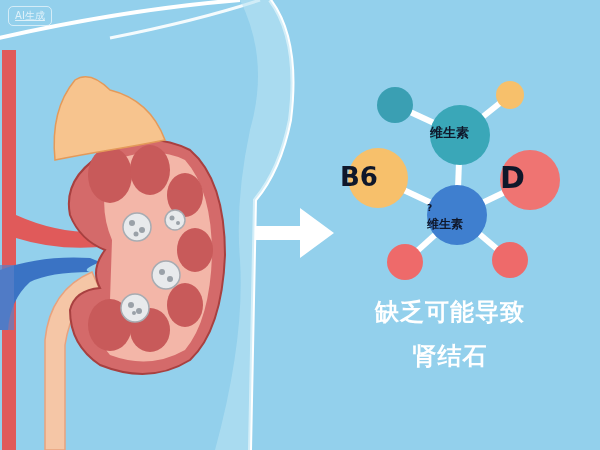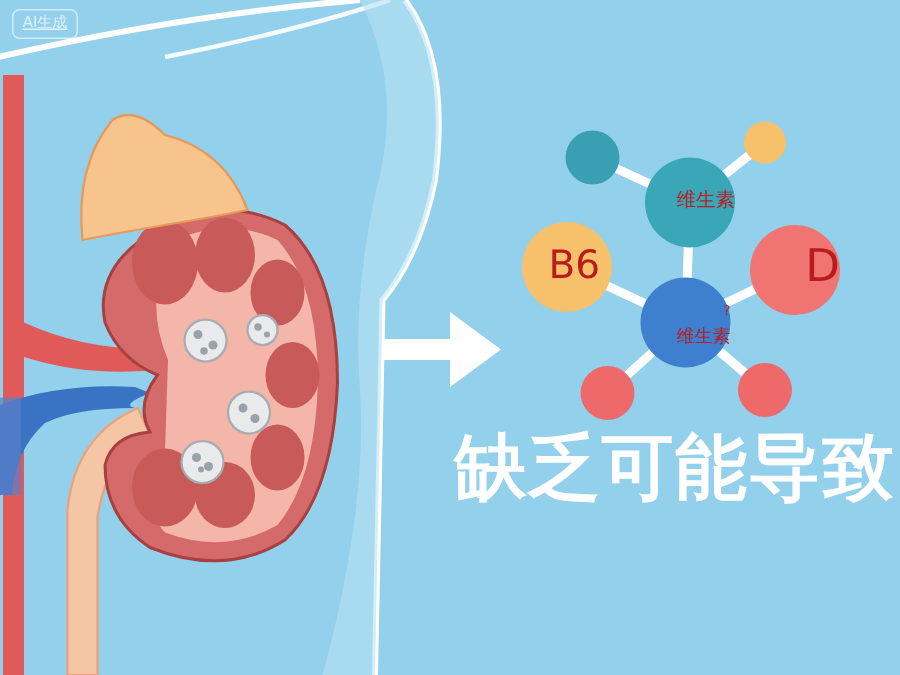--- a/index.html
+++ b/index.html
@@ -1,20 +1,20 @@
 <!DOCTYPE html>
 <html><head>
 <meta charset="utf-8">
 <style>
   html,body{margin:0;padding:0;}
   body{width:600px;height:450px;overflow:hidden;background:#93d0ec;font-family:"DejaVu Sans",sans-serif;position:relative;}
   .stage{position:absolute;left:0;top:0;width:600px;height:450px;}
   .watermark{position:absolute;left:8px;top:6px;width:42px;height:18px;border:1.5px solid rgba(255,255,255,0.6);border-radius:5px;color:rgba(255,255,255,0.7);font-size:10px;line-height:18px;text-align:center;text-decoration:underline;}
-  .headline{position:absolute;left:300px;top:290px;width:300px;text-align:center;color:#fff;font-weight:bold;font-size:48px;line-height:44px;letter-spacing:1px;}
-  .mol-label{position:absolute;color:#b91c1c;font-weight:normal;text-align:right;}
+  .headline{position:absolute;left:300px;top:290px;width:300px;text-align:center;color:#fff;font-weight:bold;font-size:24px;line-height:44px;letter-spacing:1px;}
+  .mol-label{position:absolute;color:#0f172a;font-weight:bold;text-align:left;}
 </style>
 </head>
 <body>
 
 <div class="stage">
   <svg width="600" height="450" viewBox="0 0 600 450">
 
     <path d="M-10 40 Q120 10 240 0" stroke="#fff" stroke-width="4" fill="none"></path>
     <path d="M110 38 Q200 20 260 0" stroke="#fff" stroke-width="3" fill="none" opacity="0.9"></path>
     <path d="M270 0 Q300 40 290 120 Q280 170 255 200 L250 450" stroke="#fff" stroke-width="4" fill="none"></path>
@@ -86,13 +86,14 @@
 <div class="watermark">AI生成</div>
 
 <div class="mol-label" style="left:430px;top:124px;width:60px;font-size:13px;">维生素</div>
 <div class="mol-label" style="left:340px;top:162px;width:60px;font-size:26px;">B6</div>
 <div class="mol-label" style="left:500px;top:160px;width:60px;font-size:30px;">D</div>
 <div class="mol-label" style="left:427px;top:203px;width:60px;font-size:9px;">?</div>
 <div class="mol-label" style="left:427px;top:216px;width:60px;font-size:12px;">维生素</div>
 
 <div class="headline">
   <div>缺乏可能导致</div>
+  <div>肾结石</div>
 </div>
 
 </body></html>

